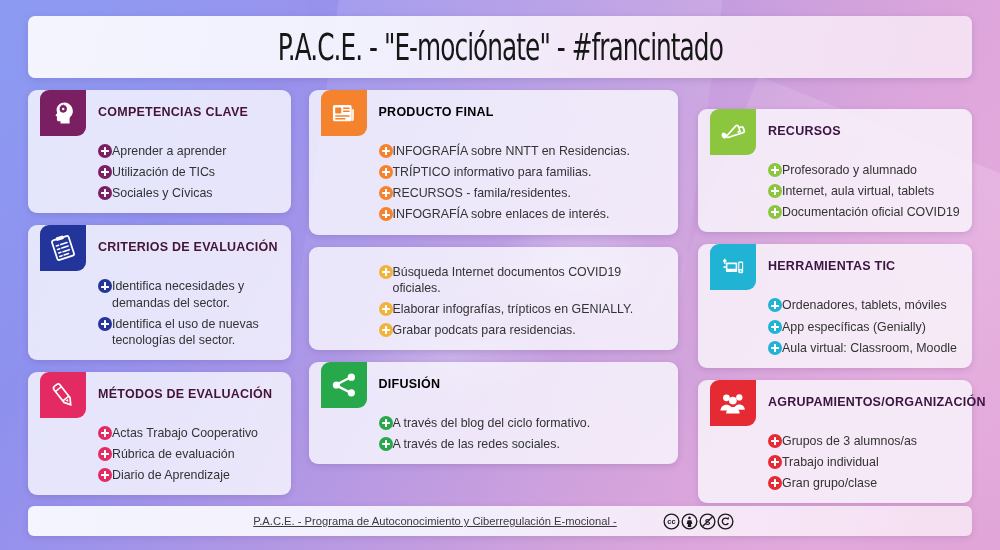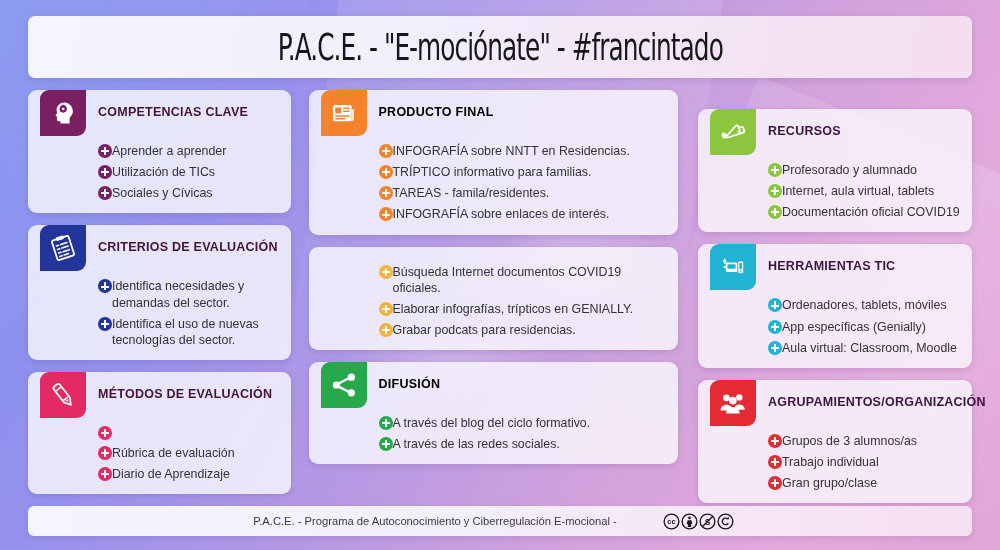--- a/index.html
+++ b/index.html
@@ -202,20 +202,21 @@
     align-items: center;
     z-index: 3;
   }
   .footer-text {
     position: absolute;
     left: 0; right: 0;
     text-align: center;
     font-size: 11.2px;
     color: #3b3b3b;
     padding-right: 130px;
+    text-decoration: underline;
   }
   .cc-badges {
     position: absolute;
     right: 238px;
     display: flex;
     gap: 1px;
     align-items: center;
   }
   .cc-badges svg { display: block; }
 </style>
@@ -306,20 +307,21 @@
         <path d="M12.05 19.4l-1.4-2.2h2.8z" fill="#fff"></path>
         <path d="M8.85 5.6h6.55" stroke="#fff" stroke-width="1.2"></path>
       </g>
     </svg>
             </div>
             <div class="card-title">MÉTODOS DE EVALUACIÓN</div>
           </div>
           <ul class="items">
             <li>
               <span class="bullet" style="background: rgb(228, 42, 98);"></span>
+              <span>Actas Trabajo Cooperativo</span>
             </li>
             <li>
               <span class="bullet" style="background: rgb(228, 42, 98);"></span>
               <span>Rúbrica de evaluación</span>
             </li>
             <li>
               <span class="bullet" style="background: rgb(228, 42, 98);"></span>
               <span>Diario de Aprendizaje</span>
             </li>
           </ul>
@@ -347,21 +349,21 @@
             <li>
               <span class="bullet" style="background: rgb(245, 130, 45);"></span>
               <span>INFOGRAFÍA sobre NNTT en Residencias.</span>
             </li>
             <li>
               <span class="bullet" style="background: rgb(245, 130, 45);"></span>
               <span>TRÍPTICO informativo para familias.</span>
             </li>
             <li>
               <span class="bullet" style="background: rgb(245, 130, 45);"></span>
-              <span>TAREAS - famila/residentes.</span>
+              <span>RECURSOS - famila/residentes.</span>
             </li>
             <li>
               <span class="bullet" style="background: rgb(245, 130, 45);"></span>
               <span>INFOGRAFÍA sobre enlaces de interés.</span>
             </li>
           </ul>
         </div>
         <div class="card">
           <ul class="items">
             <li>

